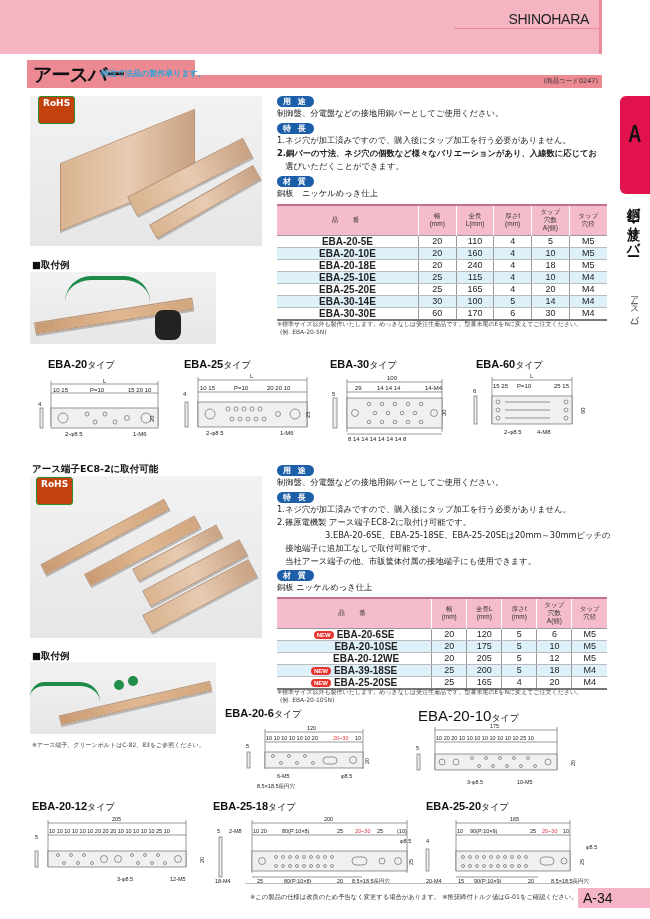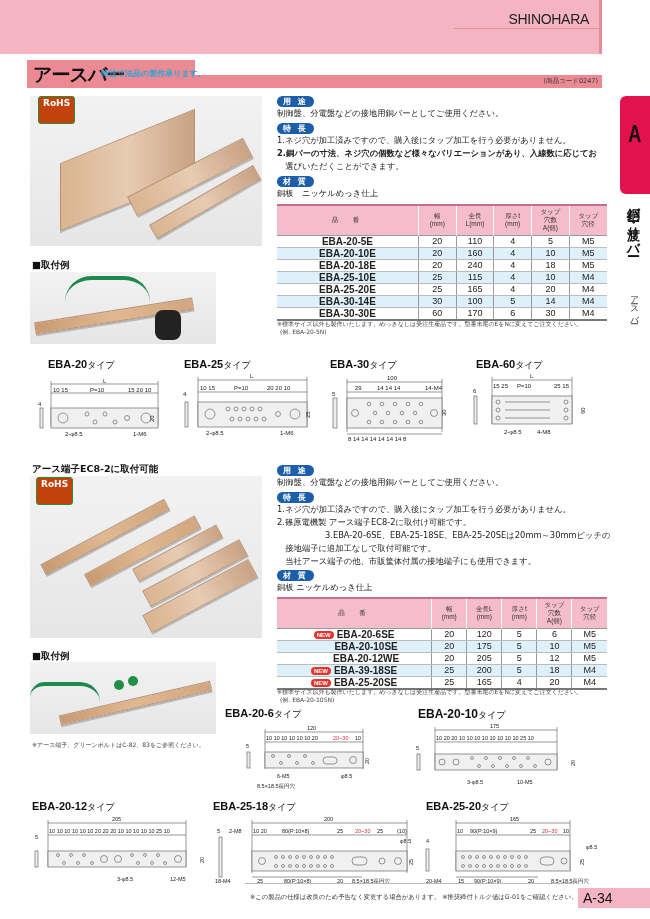--- a/index.html
+++ b/index.html
@@ -423,21 +423,21 @@
     <text x="21" y="16">10 10 10 10 10 10  20</text>
     <text x="88" y="16" fill="#e0303a">20~30</text>
       <text x="110" y="16">10</text>
     <text x="32" y="54">6-M5</text>
       <text x="96" y="54">φ8.5</text>
     <text x="12" y="64">8.5×18.5長円穴</text>
     <text x="124" y="40" transform="rotate(-90 124 40)">20</text>
   </g>
 </svg>
 
-<div class="dtitle" style="left:418px; top:707px;"><span style="font-size:12px;font-weight:bold;">EBA-20-10</span><span>タイプ</span></div>
+<div class="dtitle" style="left:418px; top:707px;"><span style="font-size:15px;font-weight:normal;">EBA-20-10</span><span>タイプ</span></div>
 <svg class="drawing" style="left:415px; top:722px;" width="180" height="66" viewBox="0 0 180 66">
   <g stroke="#555" stroke-width="0.6" fill="none">
     <line x1="20" y1="8" x2="142" y2="8"></line>
       <line x1="20" y1="5" x2="20" y2="48"></line>
       <line x1="142" y1="5" x2="142" y2="48"></line>
     <rect x="2" y="32" width="3" height="16" fill="#eee"></rect>
     <rect x="20" y="32" width="122" height="16" fill="#f0f0f0"></rect>
     <circle cx="27" cy="40" r="3"></circle>
       <circle cx="41" cy="40" r="3"></circle>
       <circle cx="133" cy="40" r="3"></circle>

